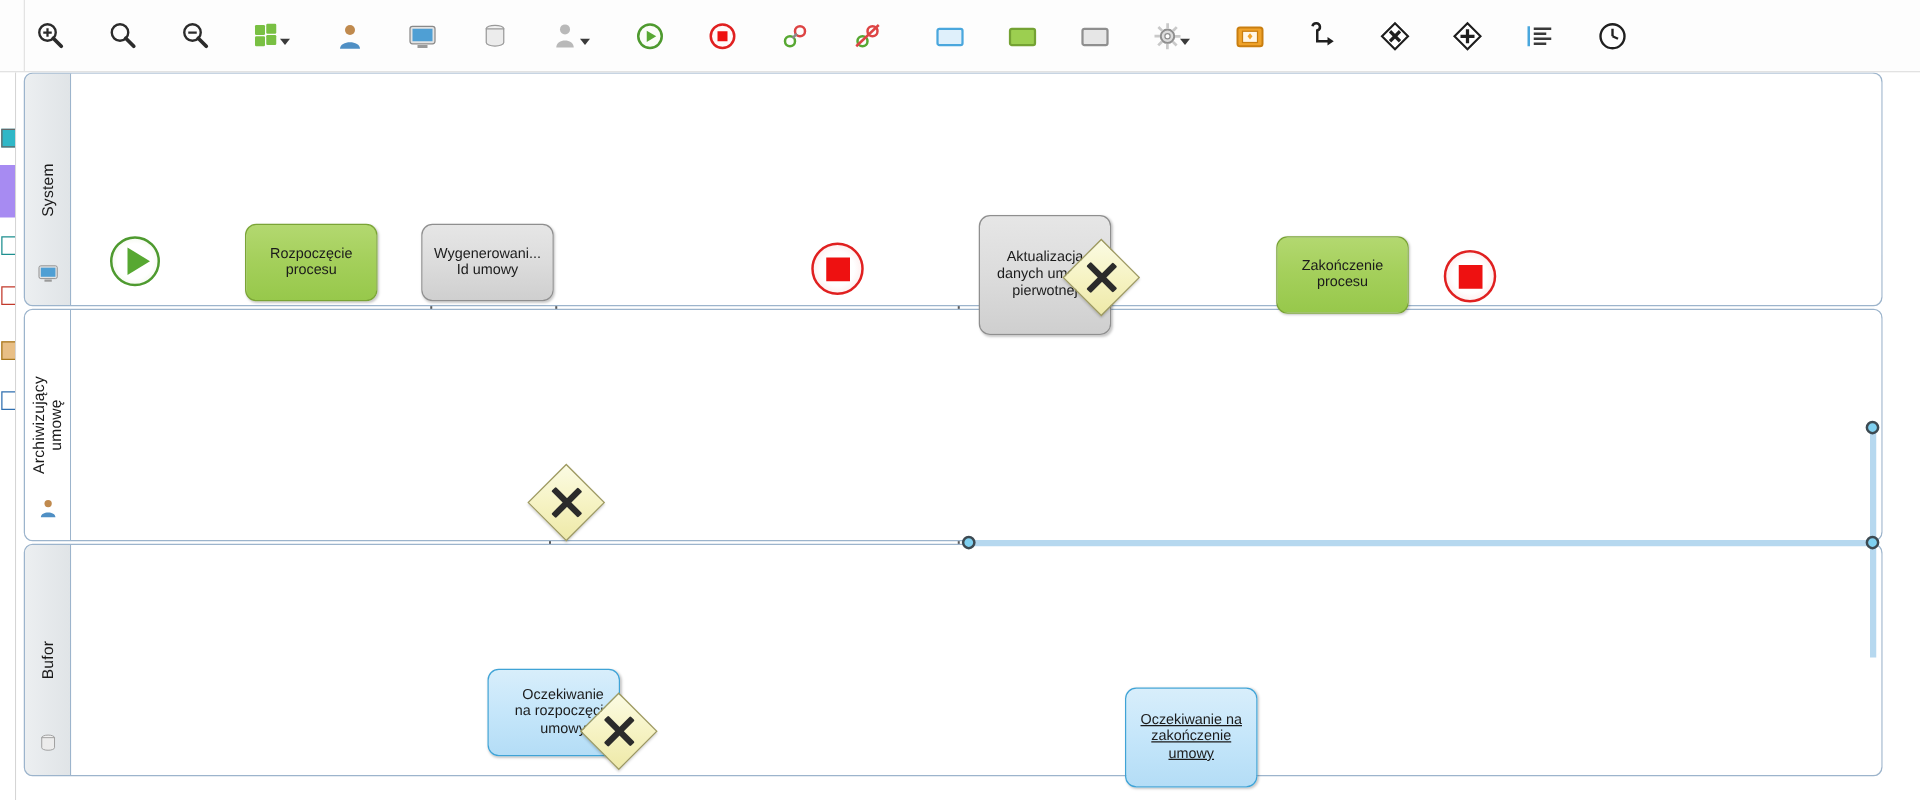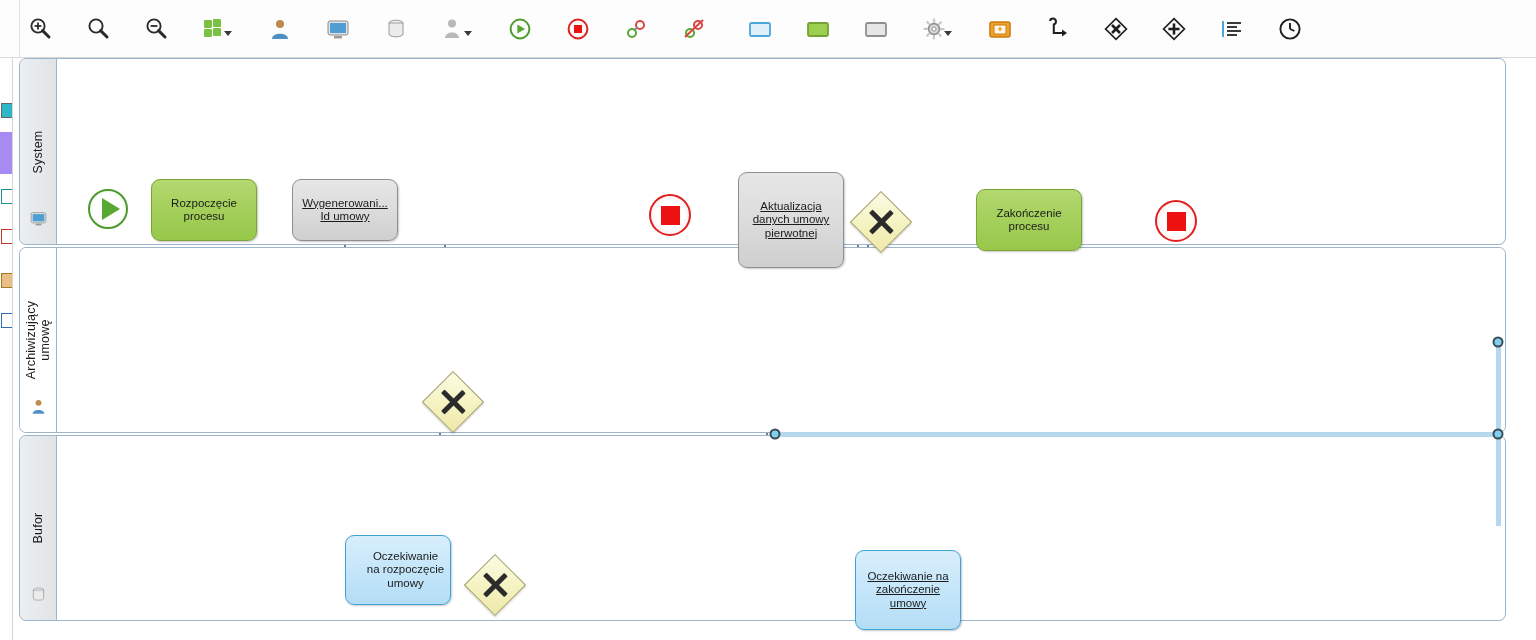--- a/index.html
+++ b/index.html
@@ -98,29 +98,29 @@
 
   
   .node { position: absolute; }
   .task {
     border-radius: 9px;
     display: flex; align-items: center; justify-content: flex-start;
     text-align: center;
     font-size: 11.5px; line-height: 13.5px; color: #1b1b1b;
     padding: 2px 5px;
     box-shadow: 1px 1px 2px rgba(0,0,0,.22);
+    margin-left: 45px;
   }
   .task.green {
     background: linear-gradient(to bottom, #b3d870 0%, #a5d05c 45%, #97c84b 100%);
     border: 1.5px solid #7aa436;
   }
   .task.gray {
     background: linear-gradient(to bottom, #e6e6e6 0%, #dcdcdc 50%, #cfcfcf 100%);
     border: 1.5px solid #8f8f8f;
-    text-decoration: underline;
   }
   .task.blue {
     background: linear-gradient(to bottom, #d8eefb 0%, #c5e6fa 50%, #b4ddf6 100%);
     border: 1.5px solid #3fa3d6;
   }
 
   .event { border-radius: 50%; display:flex; align-items:center; justify-content:center; }
   .event.start {
     border: 2.5px solid #4e9a2f;
     background: radial-gradient(circle at 50% 50%, #ffffff 55%, #e7f3dc 100%);

